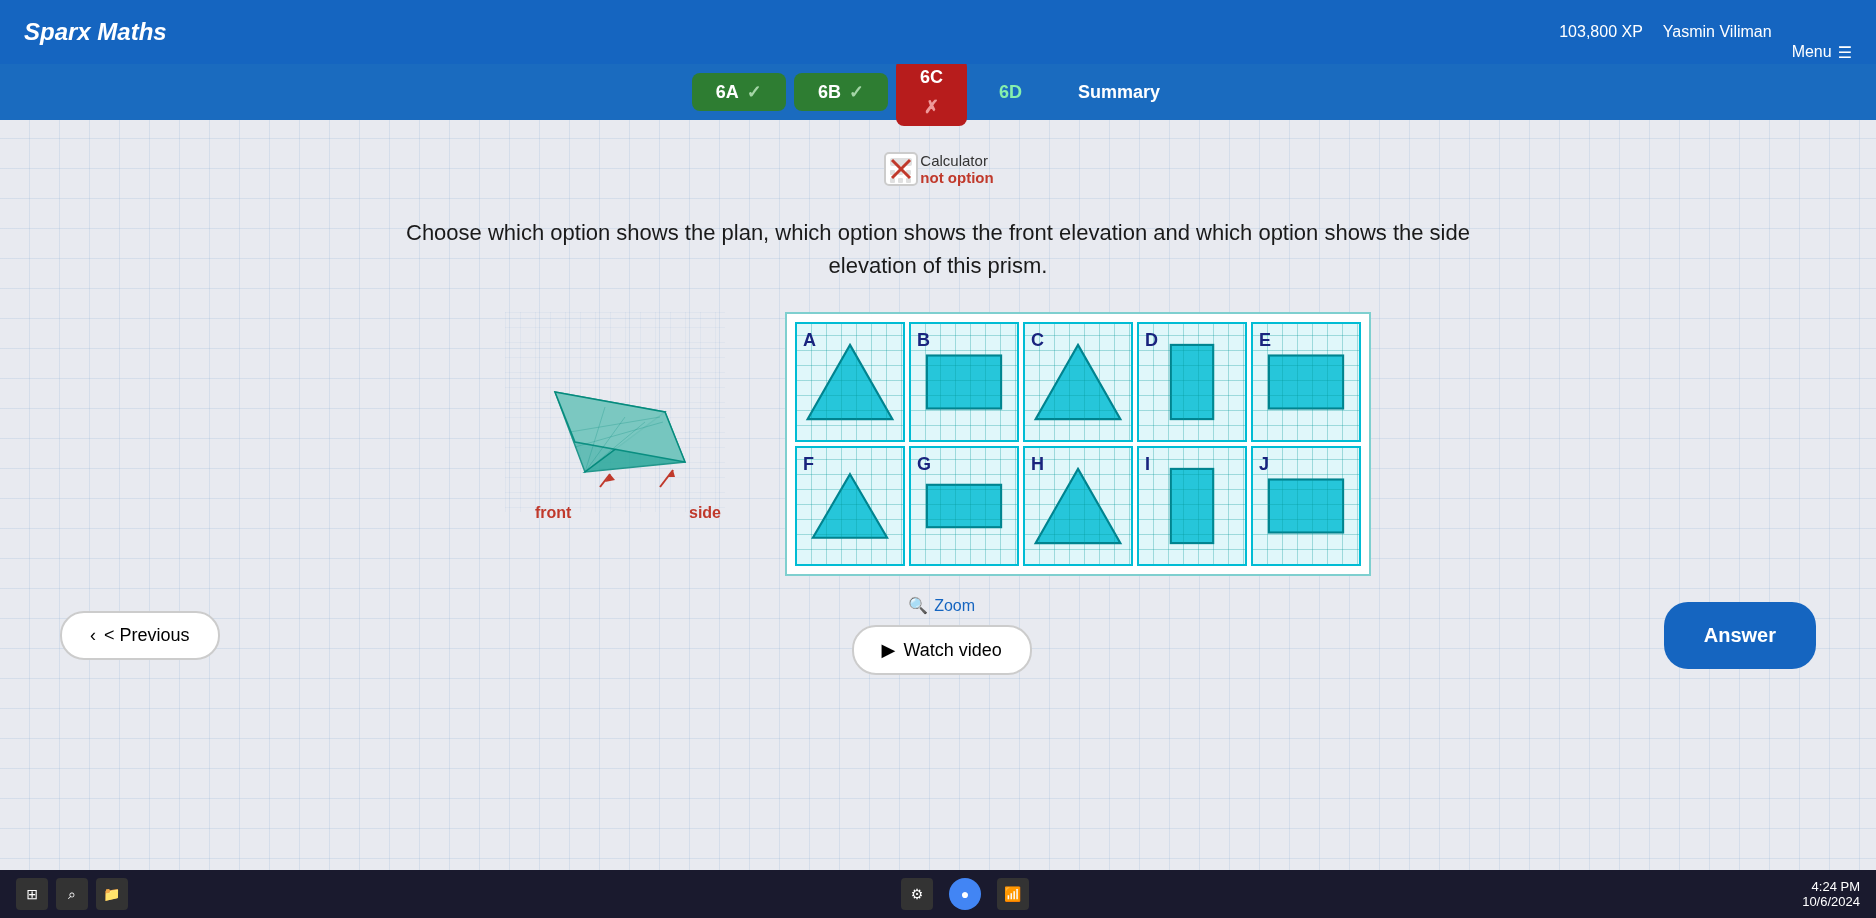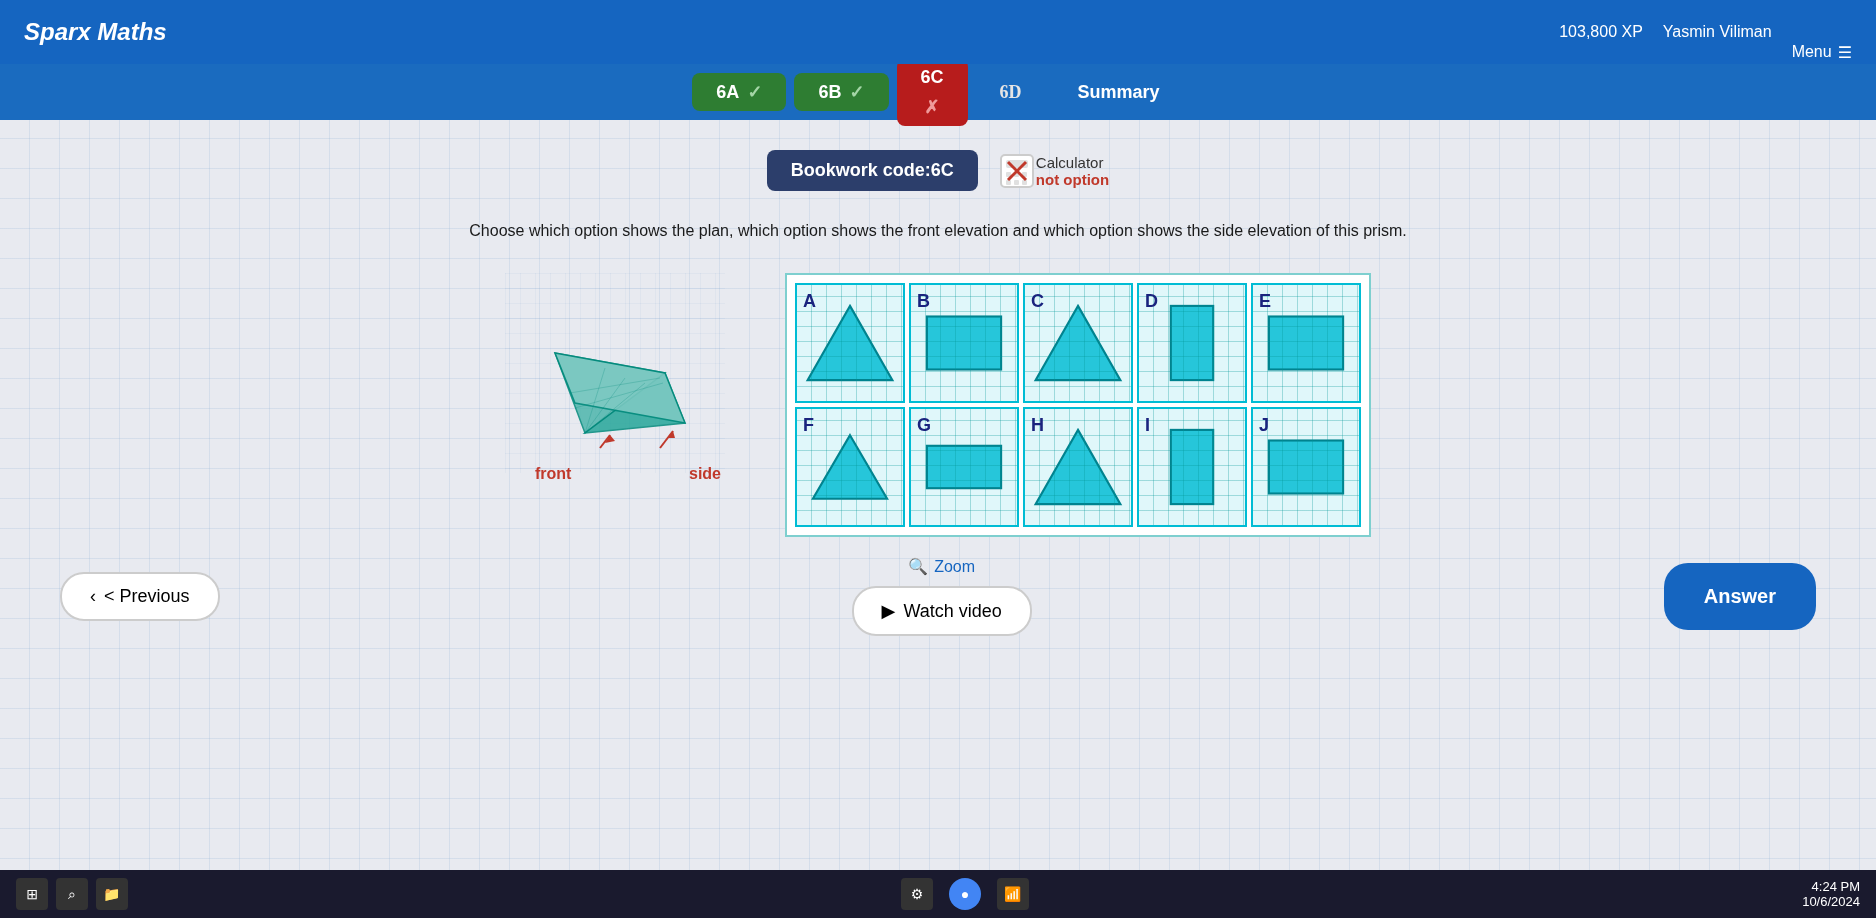--- a/index.html
+++ b/index.html
@@ -73,23 +73,22 @@
     .tab-green {
       background: #2e7d32;
       color: white;
     }
     .tab-active {
       background: #b71c1c;
       color: white;
       flex-direction: column;
     }
     .tab-plain {
-      color: #e5e5e5;
+      color: #86efac;
       background: none;
-      font-family: Liberation Serif, serif;
     }
     .tab-summary {
       color: white;
       background: none;
       font-size: 18px;
     }
     .check-icon { color: #a5d6a7; }
     .x-icon { color: #ef9a9a; }
 
     
@@ -122,21 +121,21 @@
     .calculator-info {
       display: flex;
       align-items: center;
       font-size: 15px;
       color: #333;
     }
 
     
     .question-text {
       text-align: center;
-      font-size: 16px;
+      font-size: 22px;
       color: #1a1a1a;
       line-height: 1.5;
       margin-bottom: 30px;
       max-width: 1100px;
       margin-left: auto;
       margin-right: auto;
     }
 
     
     .diagram-area {
@@ -318,21 +317,20 @@
     <span>6D</span>
   </div>
   <div class="tab tab-summary">
     <span>Summary</span>
   </div>
 </div>
 
 <div class="main-content">
 
   <div class="bookwork-area">
-    <div class="bookwork-code">Bookwork code:6C</div>
     <div class="calculator-info">
       <svg width="38" height="38" viewBox="0 0 38 38">
         <rect x="3" y="3" width="32" height="32" rx="4" fill="white" stroke="#ccc" stroke-width="2"></rect>
         <rect x="8" y="8" width="22" height="8" rx="2" fill="#e0e0e0"></rect>
         <rect x="8" y="20" width="5" height="5" rx="1" fill="#e0e0e0"></rect>
         <rect x="16" y="20" width="5" height="5" rx="1" fill="#e0e0e0"></rect>
         <rect x="24" y="20" width="5" height="5" rx="1" fill="#e0e0e0"></rect>
         <rect x="8" y="28" width="5" height="5" rx="1" fill="#e0e0e0"></rect>
         <rect x="16" y="28" width="5" height="5" rx="1" fill="#e0e0e0"></rect>
         <rect x="24" y="28" width="5" height="5" rx="1" fill="#e0e0e0"></rect>

